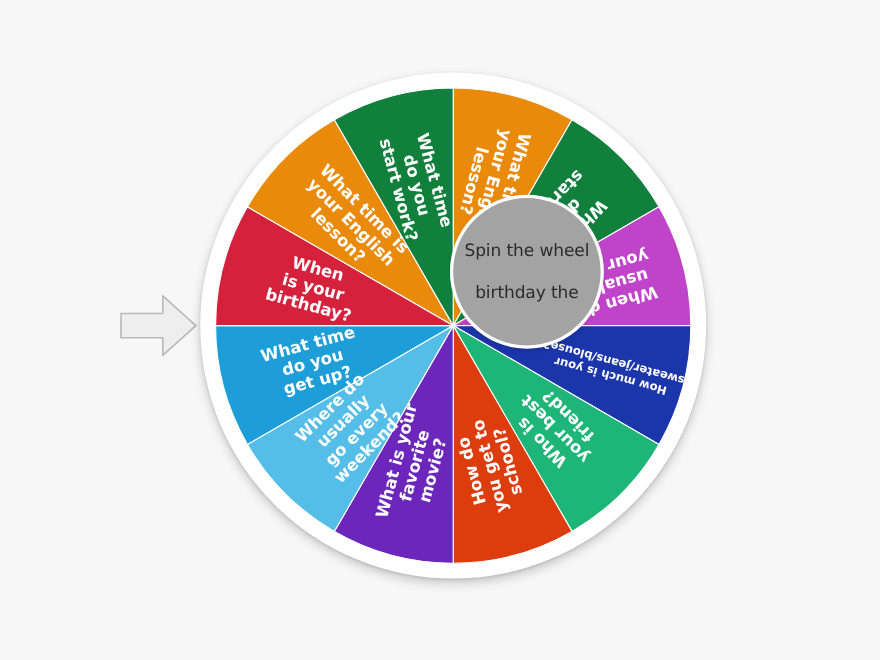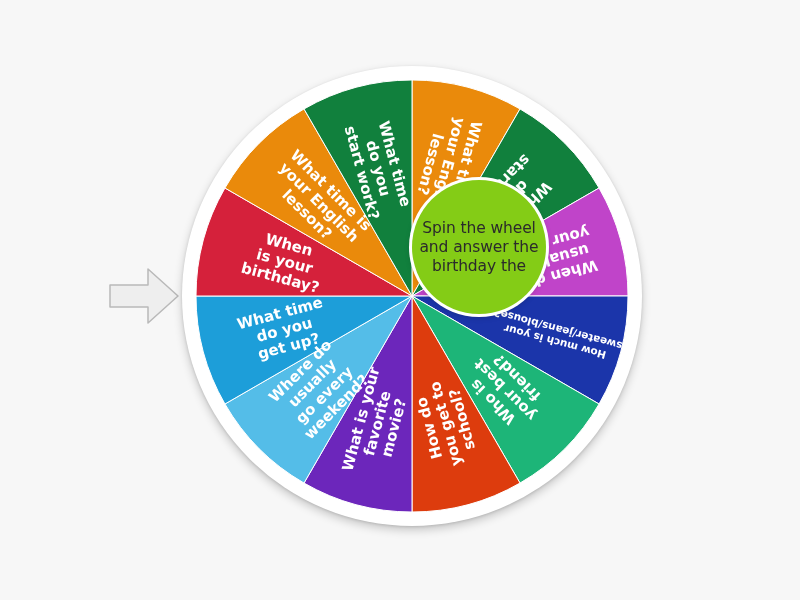--- a/index.html
+++ b/index.html
@@ -53,21 +53,21 @@
   }
 
   
   .hub {
     position: absolute;
     left: 230px;
     top: 114px;
     width: 134px;
     height: 134px;
     border-radius: 50%;
-    background: #84cc16;
+    background: #a3a3a3;
     box-shadow: 0 0 0 3px #ffffff, 0 2px 7px rgba(0,0,0,0.30);
     display: flex;
     align-items: center;
     justify-content: center;
     box-sizing: border-box;
   }
   .hub-text {
     font-family: "DejaVu Sans", sans-serif;
     font-size: 15.5px;
     line-height: 19px;
@@ -171,19 +171,19 @@
         <g transform="translate(195.84 102.50) rotate(435)">
           <text class="seg-label" x="0" y="-17.0" text-anchor="middle" dominant-baseline="middle">What time</text>
           <text class="seg-label" x="0" y="0.0" text-anchor="middle" dominant-baseline="middle">do you</text>
           <text class="seg-label" x="0" y="17.0" text-anchor="middle" dominant-baseline="middle">start work?</text>
         </g>
       </svg>
 
     <div class="hub">
       <div class="hub-text">
         <span>Spin the wheel</span><br>
-        <span>and answer the</span><br>
+        <br>
         <span>birthday the</span><br>
       </div>
     </div>
   </div>
 
 </div>
 
 </body></html>

